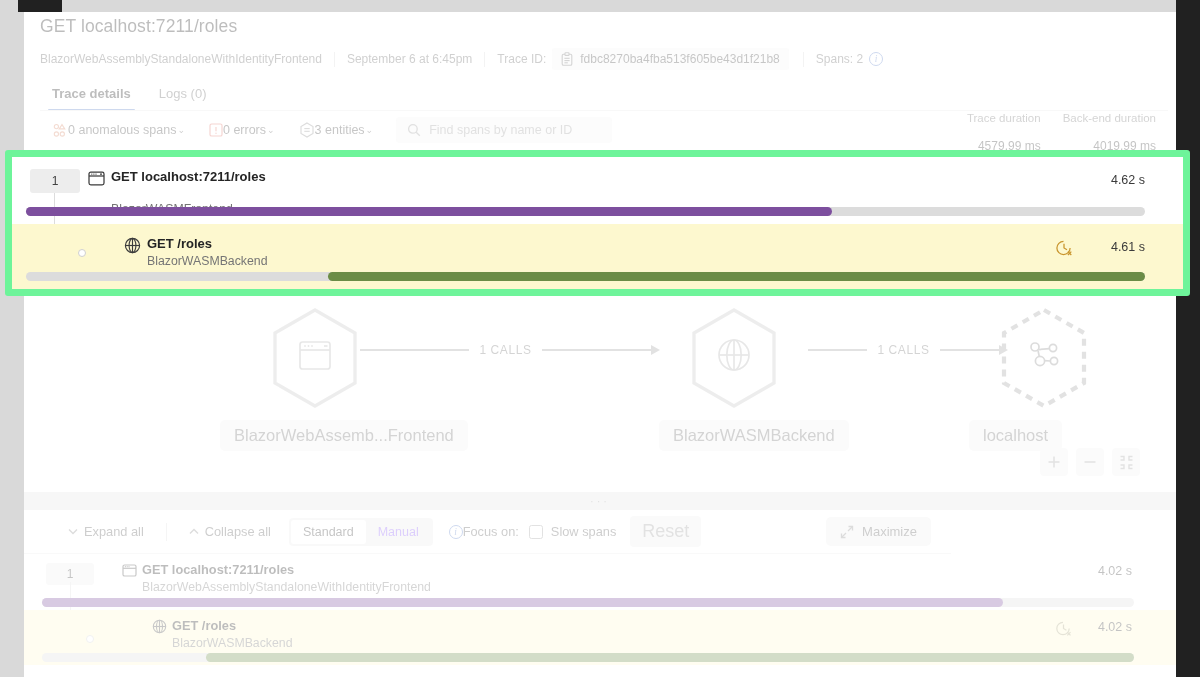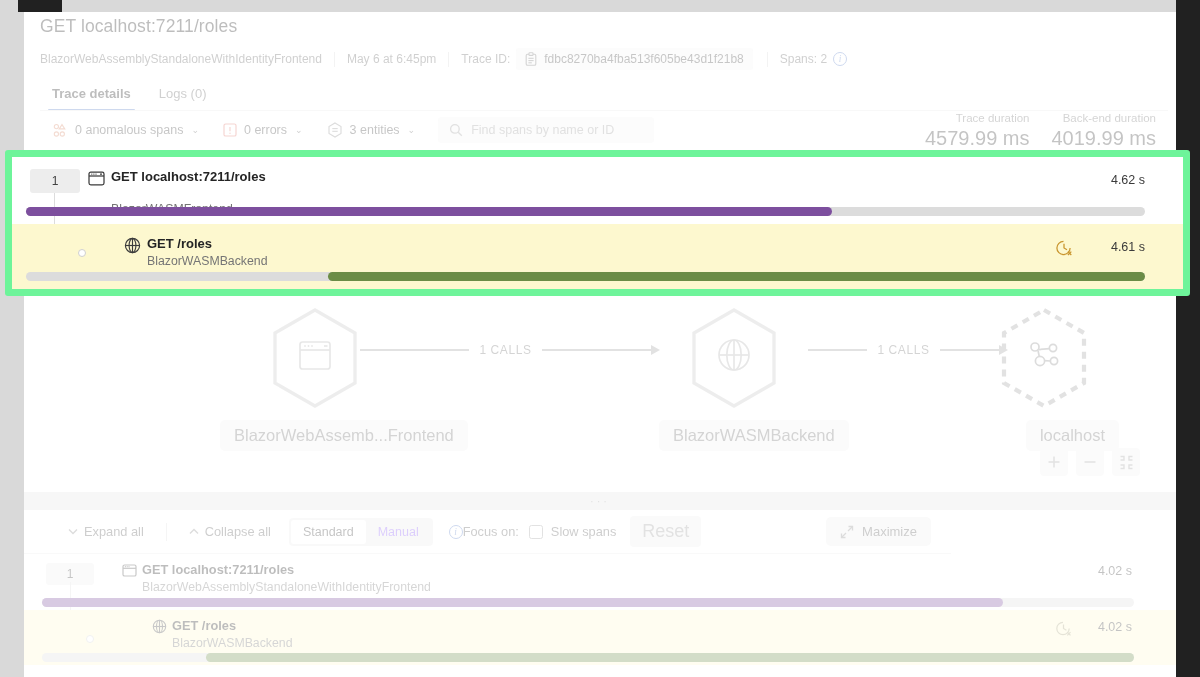--- a/index.html
+++ b/index.html
@@ -71,35 +71,35 @@
     content: ""; position: absolute; left: 8px; right: 8px; bottom: 0;
     height: 2.5px; background: #5b7fc7; border-radius: 2px;
   }
   .tabs-rule {
     position: absolute; left: 40px; right: 32px; top: 110px; height: 1px; background: #e8e8e8;
   }
 
   
   .filters { position: absolute; left: 44px; top: 117px; display: flex; align-items: center; gap: 6px; }
   .fchip {
-    display: inline-flex; align-items: center; gap: 7px;
+    display: inline-flex; align-items: center; 
     padding: 5px 9px; border-radius: 4px; font-size: 12.5px; color: #424242;
     background: transparent;
   }
   .caret { color: #616161; font-size: 9px; margin-left: 1px; }
   .search-box {
     display: inline-flex; align-items: flex-end; gap: 8px;
     background: #f3f3f3; border-radius: 4px; padding: 6px 11px; width: 216px;
     margin-left: 8px; color: #9a9a9a; font-size: 12.5px;
   }
   .dur-block {
     position: absolute; right: 44px; top: 112px; display: flex; gap: 22px; text-align: right;
   }
   .dur-lab { font-size: 11.5px; color: #707070; }
-  .dur-val { font-size: 20px; color: #3b3b3b; margin-top: 3px; }
+  .dur-val { font-size: 12px; color: #3b3b3b; margin-top: 15px; }
 
   
   svg { display: block; }
 
   
   .row { position: relative; height: 62px; }
   .idx-badge {
     position: absolute; left: 22px; top: 9px; width: 48px; height: 22px;
     background: #ededed; border-radius: 3px; color: #424242;
     font-size: 12px; display: flex; align-items: center; justify-content: center;
@@ -130,21 +130,21 @@
     border: 7px solid #6ef49a; background: #ffffff; border-radius: 3px;
     z-index: 30;
   }
   .hl-inner { position: relative; width: 100%; height: 100%; overflow: hidden; }
 
   
   .graph {
     position: absolute; left: 24px; top: 296px; width: 1152px; height: 196px;
     background: #ffffff;
   }
-  .node { position: absolute; text-align: right; }
+  .node { position: absolute; text-align: left; }
   .hexwrap { display: flex; align-items: center; justify-content: center; }
   .node-label {
     margin-top: 10px; background: #f1f1f1; border-radius: 5px;
     padding: 6px 14px; font-size: 16.5px; color: #6e6e6e; display: inline-block;
     white-space: nowrap;
   }
   .edge { position: absolute; display: flex; align-items: center; }
   .edge-line { height: 1.5px; background: #9e9e9e; }
   .edge-lab { font-size: 12px; color: #707070; padding: 0 10px; letter-spacing: .6px; }
   .arrowhead {
@@ -197,21 +197,21 @@
   <div class="dark-nub"></div>
   <div class="page-surface"></div>
 
   <div class="dim">
 
     <div class="hdr">
       <div class="hdr-title">GET localhost:7211/roles</div>
       <div class="hdr-meta">
         <span class="seg">BlazorWebAssemblyStandaloneWithIdentityFrontend</span>
         <span class="divider"></span>
-        <span class="seg">May 6 at 6:45pm</span>
+        <span class="seg">September 6 at 6:45pm</span>
         <span class="divider"></span>
         <span class="seg" style="padding-right:0">Trace ID:</span>
         <span class="trace-id-chip">
           <span>
             <svg width="12" height="14" viewBox="0 0 12 14" fill="none" stroke="#707070" stroke-width="1.1">
               <rect x="1.2" y="2.2" width="9.6" height="11" rx="1.3"></rect>
               <rect x="4" y="0.8" width="4" height="2.6" rx="0.7" fill="#fff"></rect>
               <line x1="3.4" y1="6.3" x2="8.6" y2="6.3"></line>
               <line x1="3.4" y1="8.6" x2="8.6" y2="8.6"></line>
               <line x1="3.4" y1="10.8" x2="6.8" y2="10.8"></line>

